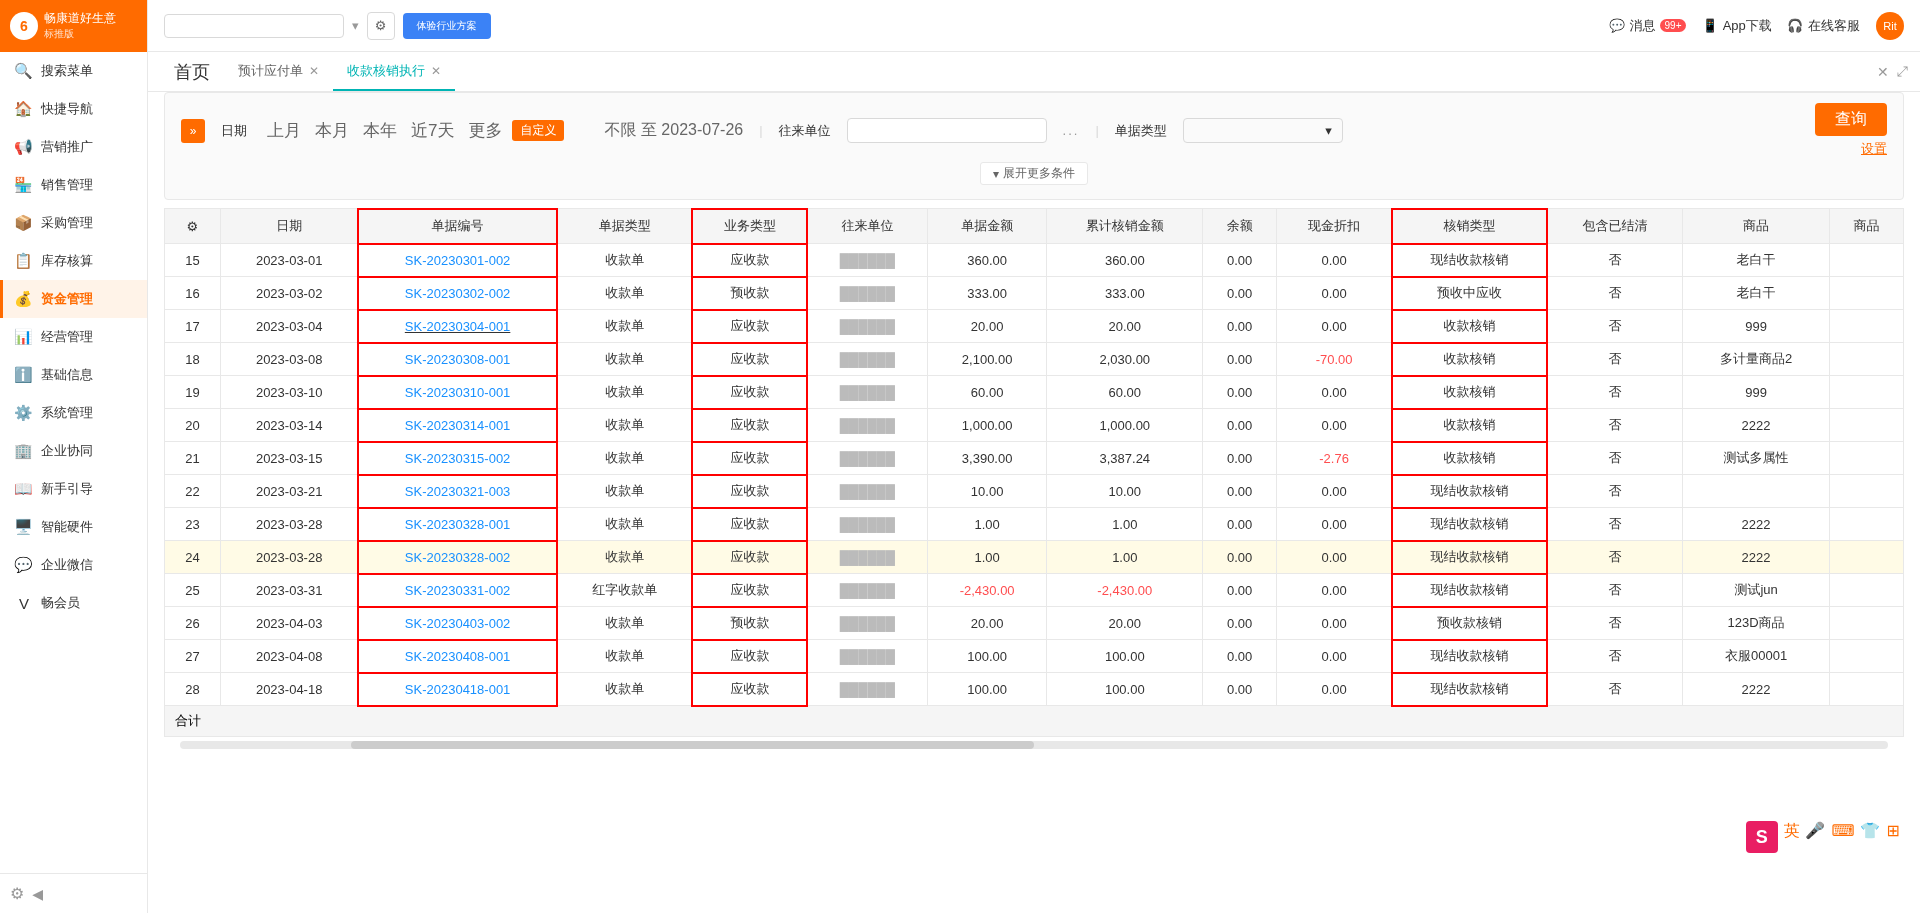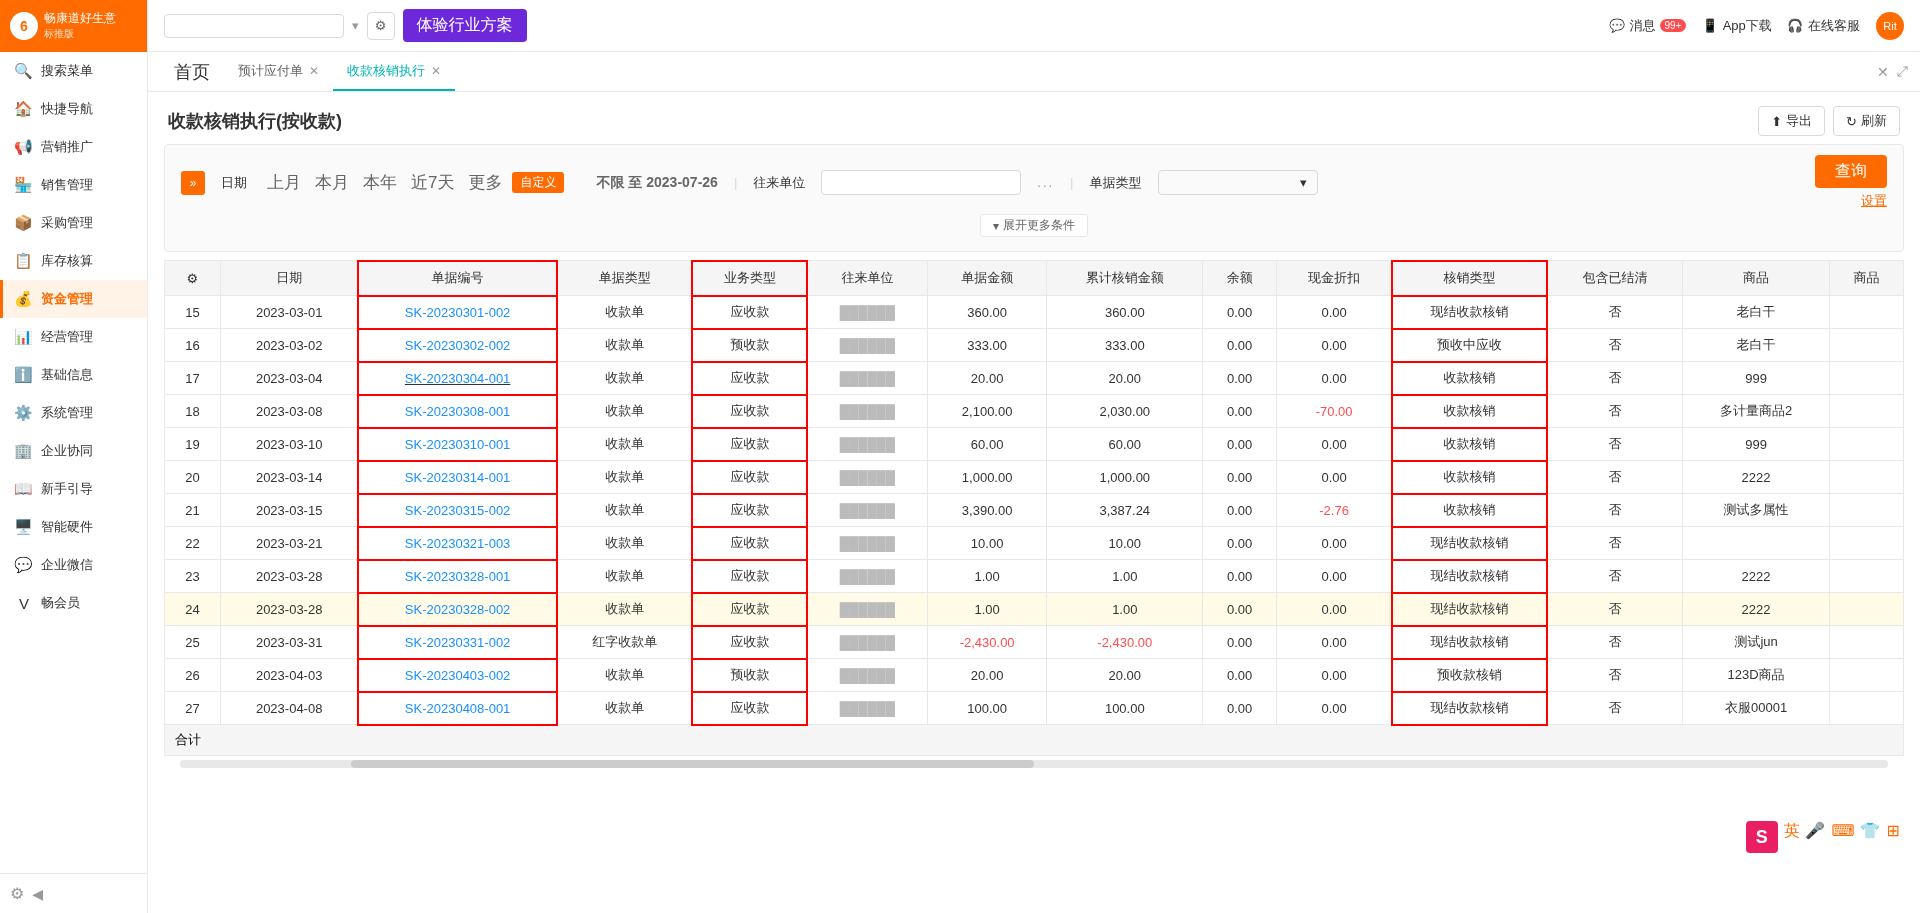--- a/index.html
+++ b/index.html
@@ -19,21 +19,21 @@
 
     
     .main { flex: 1; display: flex; flex-direction: column; overflow: hidden; }
 
     
     .top-header { background: #fff; height: 52px; display: flex; align-items: center; padding: 0 16px; border-bottom: 1px solid #e8e8e8; gap: 12px; }
     .top-header-left { display: flex; align-items: center; gap: 8px; flex: 1; }
     .breadcrumb-input { border: 1px solid #d9d9d9; border-radius: 4px; padding: 4px 8px; font-size: 12px; color: #999; width: 180px; }
     .breadcrumb-arrow { color: #999; }
     .gear-btn { width: 28px; height: 28px; border: 1px solid #d9d9d9; border-radius: 4px; display: flex; align-items: center; justify-content: center; cursor: pointer; color: #666; }
-    .industry-btn { background: #6d28d9; color: #fff; border: none; border-radius: 4px; padding: 6px 14px; cursor: pointer; font-size: 16px; }
+    .industry-btn { background: #3b82f6; color: #fff; border: none; border-radius: 4px; padding: 6px 14px; cursor: pointer; font-size: 10px; }
     .top-header-right { display: flex; align-items: center; gap: 16px; }
     .msg-btn { display: flex; align-items: center; gap: 4px; cursor: pointer; color: #333; font-size: 13px; position: relative; }
     .msg-badge { background: #ff4d4f; color: #fff; font-size: 10px; border-radius: 8px; padding: 1px 5px; }
     .app-btn, .service-btn { display: flex; align-items: center; gap: 4px; cursor: pointer; color: #333; font-size: 13px; }
     .user-avatar { width: 28px; height: 28px; background: #ff6b00; border-radius: 50%; display: flex; align-items: center; justify-content: center; color: #fff; font-size: 11px; cursor: pointer; }
 
     
     .tab-bar { background: #fff; display: flex; align-items: center; border-bottom: 1px solid #e8e8e8; padding: 0 12px; height: 40px; }
     .tab { display: flex; align-items: center; gap: 6px; padding: 0 14px; height: 100%; cursor: pointer; font-size: 13px; color: #666; border-bottom: 2px solid transparent; }
     .tab.active { color: #00b4b4; border-bottom-color: #00b4b4; font-weight: 500; }
@@ -53,21 +53,21 @@
     .export-btn { display: flex; align-items: center; gap: 4px; border: 1px solid #d9d9d9; border-radius: 4px; padding: 5px 12px; cursor: pointer; font-size: 13px; color: #333; background: #fff; }
     .refresh-btn { display: flex; align-items: center; gap: 4px; border: 1px solid #d9d9d9; border-radius: 4px; padding: 5px 12px; cursor: pointer; font-size: 13px; color: #333; background: #fff; }
 
     
     .filter-bar { background: #fafafa; border: 1px solid #e8e8e8; margin: 0 16px 8px; border-radius: 4px; padding: 10px 16px; }
     .filter-row { display: flex; align-items: center; gap: 16px; }
     .filter-expand-btn { width: 24px; height: 24px; background: #ff6b00; color: #fff; border-radius: 3px; display: flex; align-items: center; justify-content: center; cursor: pointer; font-size: 12px; }
     .filter-label { color: #333; font-size: 13px; white-space: nowrap; }
     .date-shortcuts { display: flex; align-items: center; gap: 6px; }
     .date-shortcut { color: #666; cursor: pointer; font-size: 17px; padding: 2px 4px; }
-    .date-range { color: #666; font-size: 14px; margin-left: 12px; font-weight: bold; }
+    .date-range { color: #666; font-size: 16px; margin-left: 20px; }
     .custom-btn { background: #ff6b00; color: #fff; border: none; border-radius: 3px; padding: 2px 8px; font-size: 12px; cursor: pointer; }
     .filter-separator { color: #d9d9d9; }
     .counterpart-input { border: 1px solid #d9d9d9; border-radius: 4px; padding: 4px 10px; font-size: 13px; width: 200px; color: #999; }
     .dots { color: #999; letter-spacing: 2px; }
     .bill-type-select { border: 1px solid #d9d9d9; border-radius: 4px; padding: 4px 10px; font-size: 13px; width: 160px; color: #333; display: flex; align-items: center; justify-content: space-between; cursor: pointer; }
     .query-btn { background: #ff6b00; color: #fff; border: none; border-radius: 4px; padding: 6px 20px; font-size: 16px; cursor: pointer; }
     .settings-link { color: #ff6b00; font-size: 13px; cursor: pointer; text-decoration: underline; }
     .expand-more { display: flex; align-items: center; justify-content: center; margin: 4px 0; }
     .expand-more-btn { display: flex; align-items: center; gap: 4px; color: #666; font-size: 12px; cursor: pointer; border: 1px solid #e8e8e8; border-radius: 3px; padding: 2px 12px; background: #fff; }
 
@@ -215,33 +215,20 @@
     </div>
     <div class="tab-bar-right">
       <span class="tab-bar-icon">✕</span>
       <span class="tab-bar-icon">⤢</span>
     </div>
   </div>
 
   <div class="content">
     <div class="page-container">
 
-      <div class="page-header">
-        <div class="page-title">收款核销执行(按收款)</div>
-        <div class="page-actions">
-          <button class="export-btn">
-            <span>⬆</span>
-            <span>导出</span>
-          </button>
-          <button class="refresh-btn">
-            <span>↻</span>
-            <span>刷新</span>
-          </button>
-        </div>
-      </div>
 
       <div class="filter-bar">
         <div class="filter-row">
           <div class="filter-expand-btn">»</div>
           <span class="filter-label">日期</span>
           <div class="date-shortcuts">
             <span class="date-shortcut">上月</span>
             <span class="date-shortcut">本月</span>
             <span class="date-shortcut">本年</span>
             <span class="date-shortcut">近7天</span>
@@ -496,20 +483,36 @@
       <td style="color:#bbb;">██████</td>
       <td class="">100.00</td>
       <td class="">100.00</td>
       <td>0.00</td>
       <td class="">0.00</td>
       <td style="outline:2px solid #ff0000;outline-offset:-1px;">现结收款核销</td>
       <td>否</td>
       <td>衣服00001</td>
       <td></td>
     </tr>
+              <tr>
+      <td>28</td>
+      <td>2023-04-18</td>
+      <td style="outline:2px solid #ff0000;outline-offset:-1px;"><a class="link-text">SK-20230418-001</a></td>
+      <td>收款单</td>
+      <td style="outline:2px solid #ff0000;outline-offset:-1px;">应收款</td>
+      <td style="color:#bbb;">██████</td>
+      <td class="">100.00</td>
+      <td class="">100.00</td>
+      <td>0.00</td>
+      <td class="">0.00</td>
+      <td style="outline:2px solid #ff0000;outline-offset:-1px;">现结收款核销</td>
+      <td>否</td>
+      <td>2222</td>
+      <td></td>
+    </tr>
             </tbody>
         </table>
         <div class="table-footer">合计</div>
         <div class="table-scroll-bar">
           <div class="table-scroll-thumb"></div>
         </div>
       </div>
 
     </div>
   </div>

